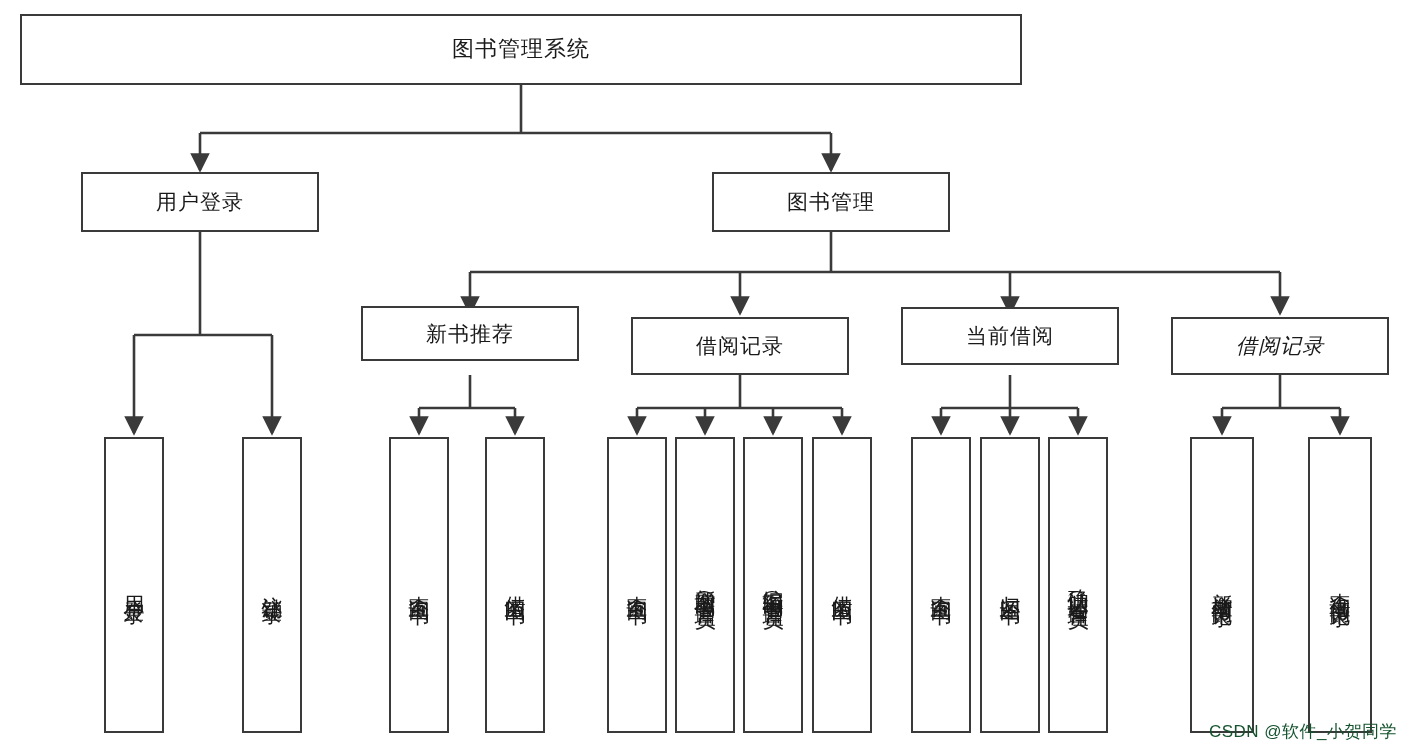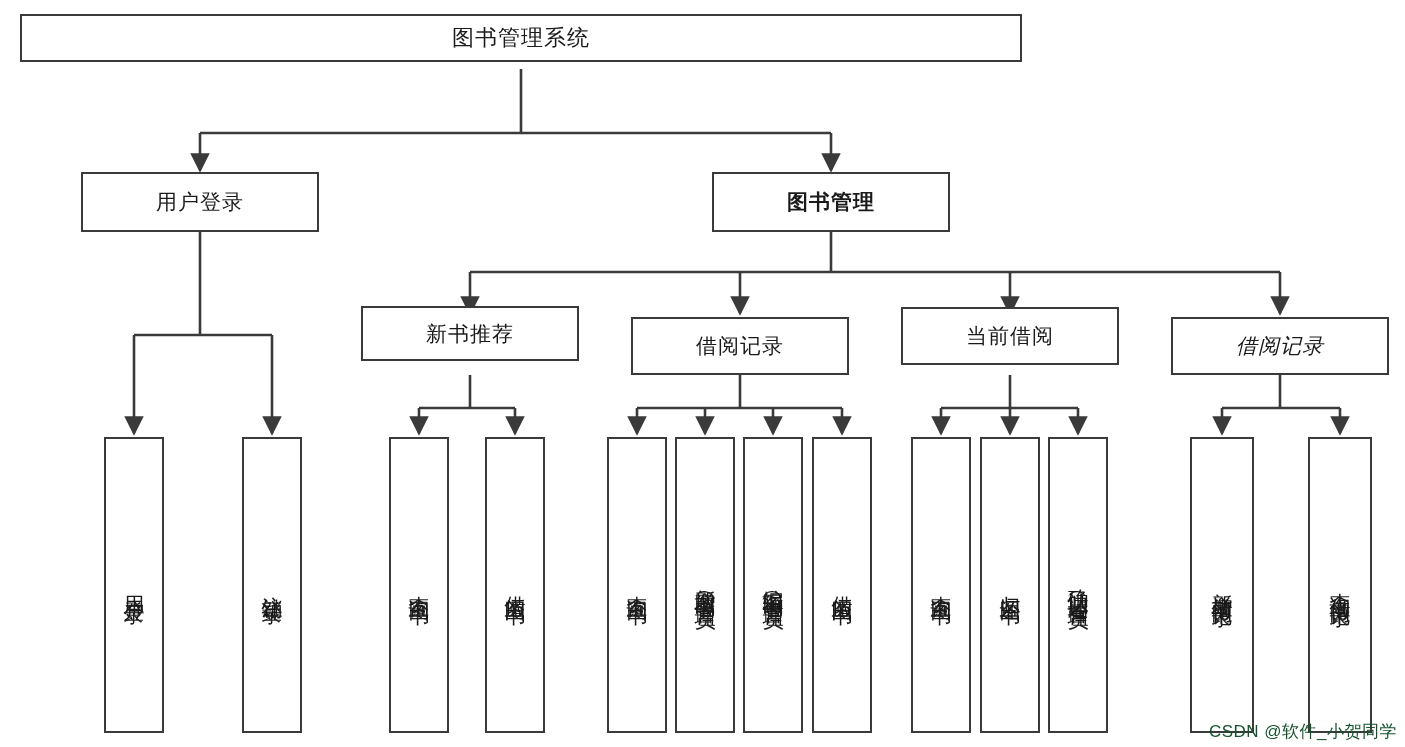--- a/index.html
+++ b/index.html
@@ -110,28 +110,28 @@
       <line x1="1010" y1="408" x2="1010" y2="433" marker-end="url(#arrow)"></line>
       <line x1="1078" y1="408" x2="1078" y2="433" marker-end="url(#arrow)"></line>
 
       <line x1="1280" y1="375" x2="1280" y2="408"></line>
       <line x1="1222" y1="408" x2="1340" y2="408"></line>
       <line x1="1222" y1="408" x2="1222" y2="433" marker-end="url(#arrow)"></line>
       <line x1="1340" y1="408" x2="1340" y2="433" marker-end="url(#arrow)"></line>
     </g>
   </svg>
 
-  <div class="node node-h node-root" style="left:20px; top:14px; width:1002px; height:48px;">
+  <div class="node node-h node-root" style="left:20px; top:14px; width:1002px; height:71px;">
     <span>图书管理系统</span>
   </div>
 
   <div class="node node-h" style="left:81px; top:172px; width:238px; height:60px;">
     <span>用户登录</span>
   </div>
-  <div class="node node-h" style="left:712px; top:172px; width:238px; height:60px;font-weight:bold;">
+  <div class="node node-h" style="left:712px; top:172px; width:238px; height:60px;">
     <span>图书管理</span>
   </div>
 
   <div class="node node-h" style="left:361px; top:306px; width:218px; height:55px;text-align:center;">
     <span>新书推荐</span>
   </div>
   <div class="node node-h" style="left:631px; top:317px; width:218px; height:58px;">
     <span>借阅记录</span>
   </div>
   <div class="node node-h" style="left:901px; top:307px; width:218px; height:58px;">

